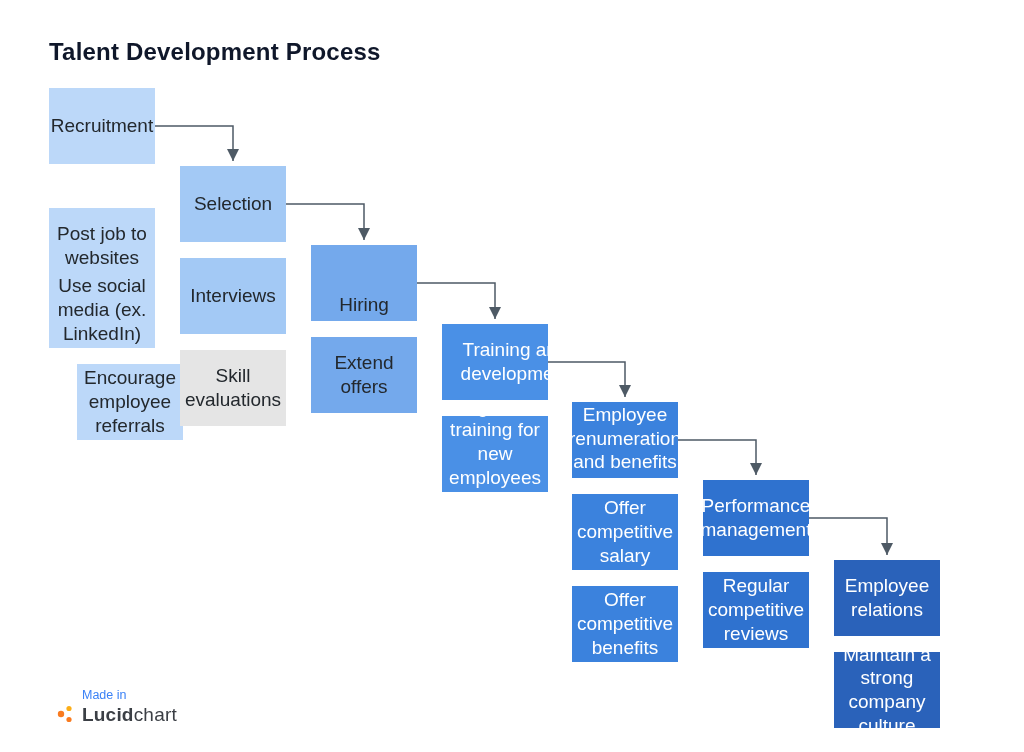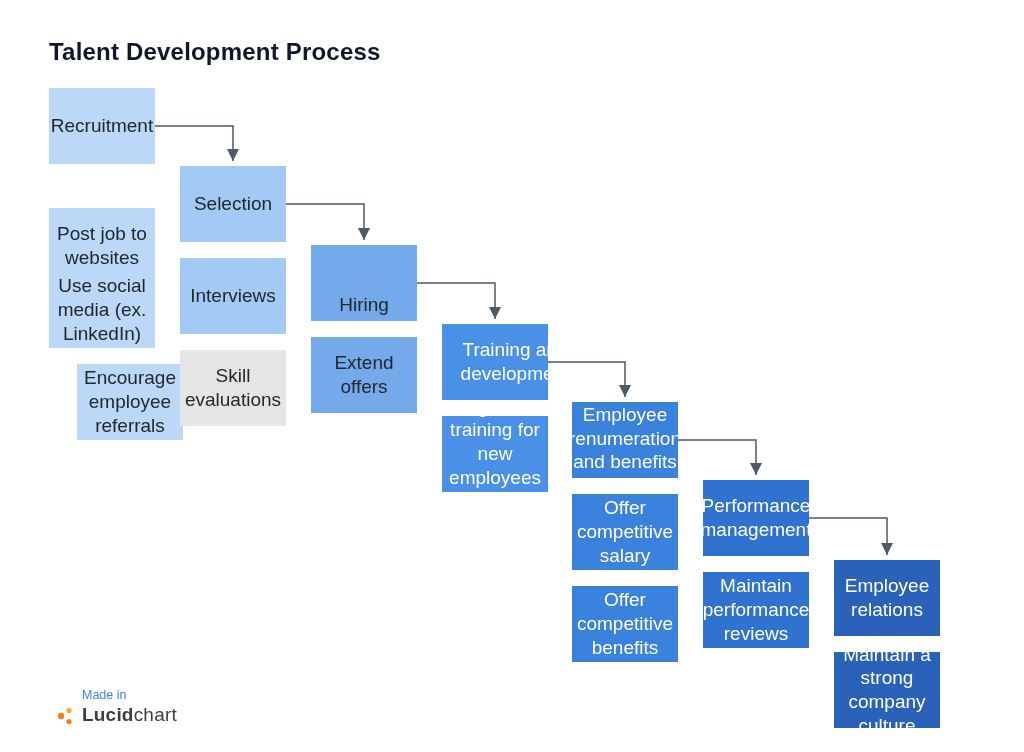--- a/index.html
+++ b/index.html
@@ -46,21 +46,21 @@
     left: 56px;
     top: 688px;
   }
   .made-in {
     margin-left: 26px;
     font-size: 12.5px;
     color: #3b82f6;
   }
   .brand-row {
     display: flex;
-    align-items: flex-end;
+    align-items: flex-start;
     margin-top: 2px;
     cursor: pointer;
   }
   .brand-icon { width: 20px; height: 20px; margin-right: 6px; }
   .brand-text { font-size: 19px; color: #3b3f45; letter-spacing: 0.2px; }
   .brand-text .bold { font-weight: 700; }
   .brand-text .light { font-weight: 400; }
 </style>
 </head>
 <body>
@@ -113,21 +113,21 @@
       <span>Offer competitive salary</span>
     </div>
   <div class="node t-light" style="left: 572px; top: 586px; background-color: rgb(59, 130, 221);">
       <span>Offer competitive benefits</span>
     </div>
 
   <div class="node t-light" style="left: 703px; top: 480px; background-color: rgb(47, 114, 207);">
       <span>Performance management</span>
     </div>
   <div class="node t-light" style="left: 703px; top: 572px; background-color: rgb(47, 114, 207);">
-      <span>Maintain performance reviews</span>
+      <span>Regular competitive reviews</span>
     </div>
 
   <div class="node t-light" style="left: 834px; top: 560px; background-color: rgb(42, 98, 186);">
       <span>Employee relations</span>
     </div>
   <div class="node t-light" style="left: 834px; top: 652px; background-color: rgb(42, 98, 186);">
       <span>Maintain a strong company culture</span>
     </div>
 
   <svg class="connectors" viewBox="0 0 1024 752">

